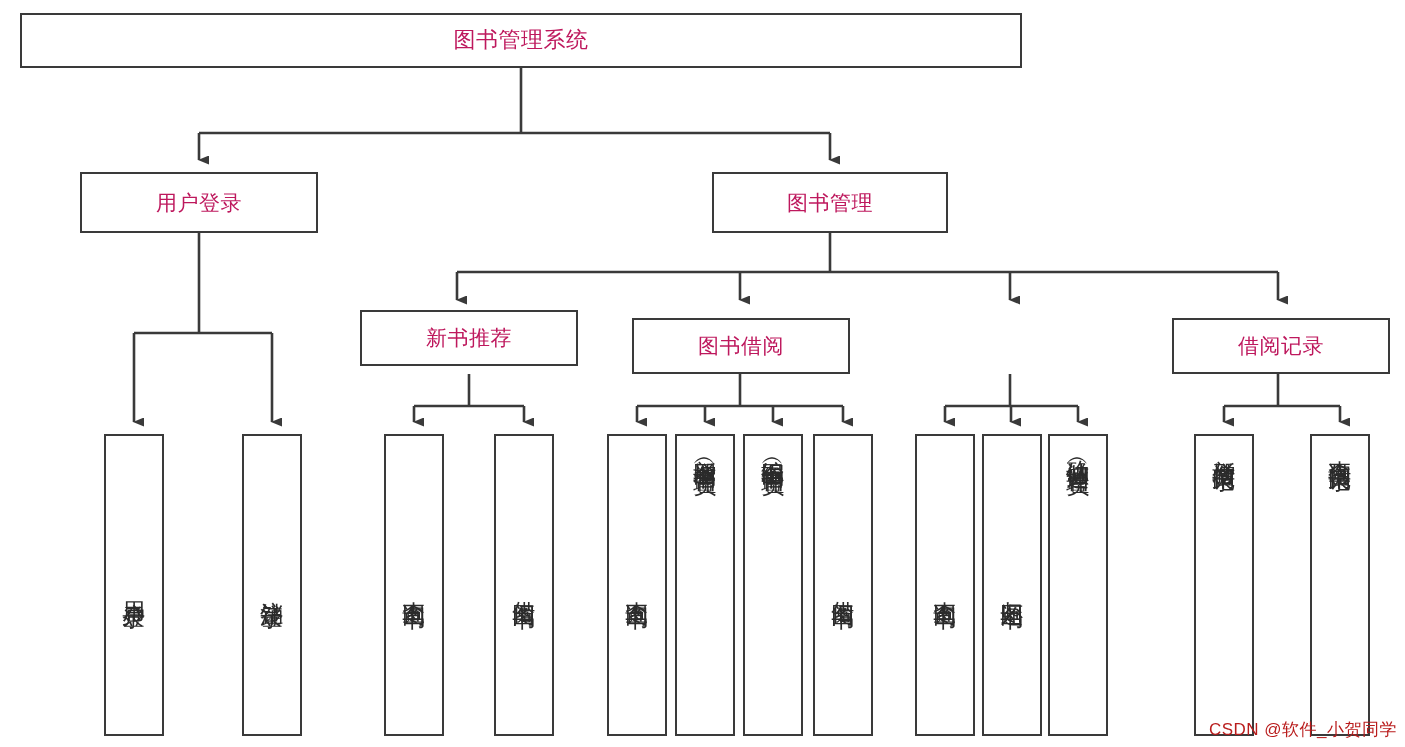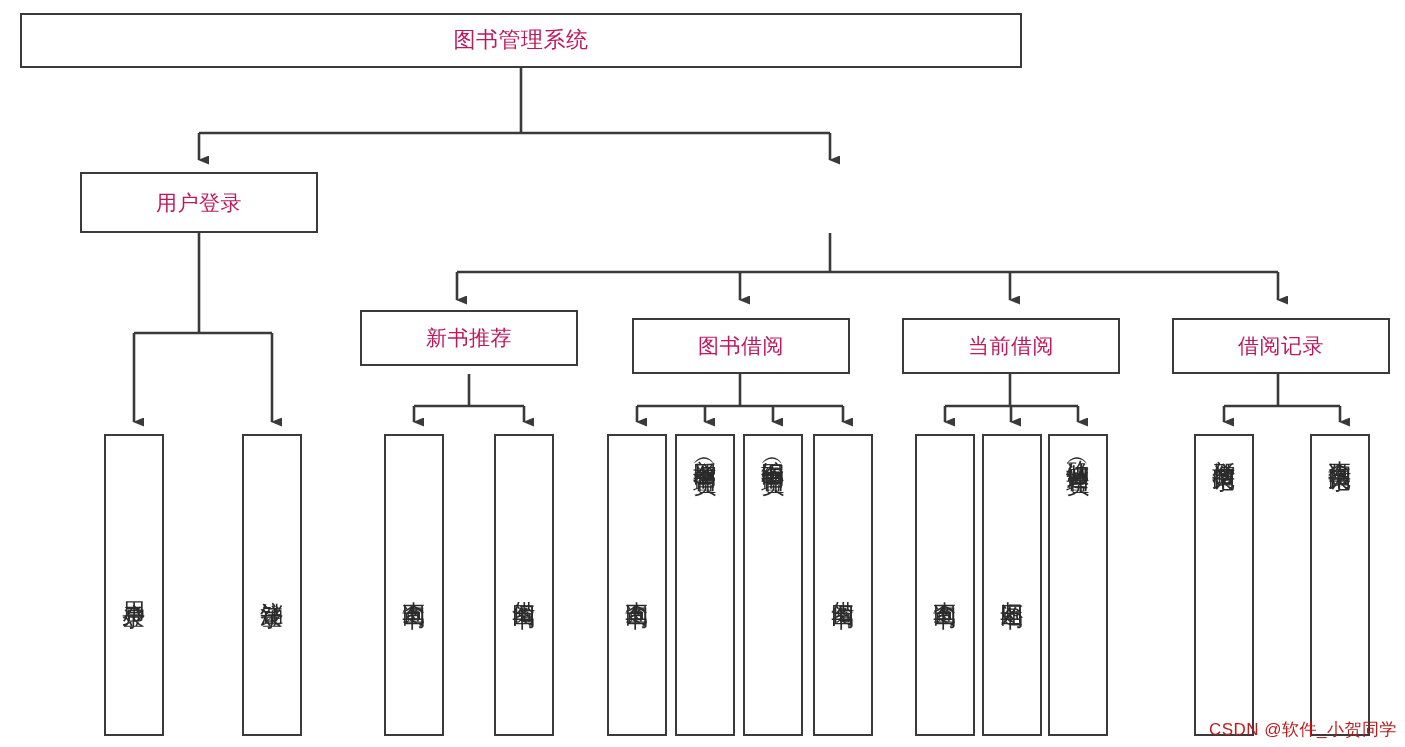--- a/index.html
+++ b/index.html
@@ -121,29 +121,29 @@
     </g>
   </svg>
 
   <div class="node root" style="left:20px;top:13px;width:1002px;height:55px;">
     <span class="lbl">图书管理系统</span>
   </div>
 
   <div class="node lvl2" style="left:80px;top:172px;width:238px;height:61px;">
     <span class="lbl">用户登录</span>
   </div>
+  <div class="node lvl2" style="left:712px;top:172px;width:236px;height:61px;">
+    <span class="lbl">图书管理</span>
+  </div>
 
   <div class="node lvl3" style="left:360px;top:310px;width:218px;height:56px;">
     <span class="lbl">新书推荐</span>
   </div>
   <div class="node lvl3" style="left:632px;top:318px;width:218px;height:56px;">
     <span class="lbl">图书借阅</span>
-  </div>
-  <div class="node lvl3" style="left:902px;top:318px;width:218px;height:56px;">
-    <span class="lbl">当前借阅</span>
   </div>
   <div class="node lvl3" style="left:1172px;top:318px;width:218px;height:56px;">
     <span class="lbl">借阅记录</span>
   </div>
 
   <div class="leaf" style="left:104px;top:434px;width:60px;height:302px;">
     <span class="vlbl">用户登录</span>
   </div>
   <div class="leaf" style="left:242px;top:434px;width:60px;height:302px;">
     <span class="vlbl">注销登录</span>

